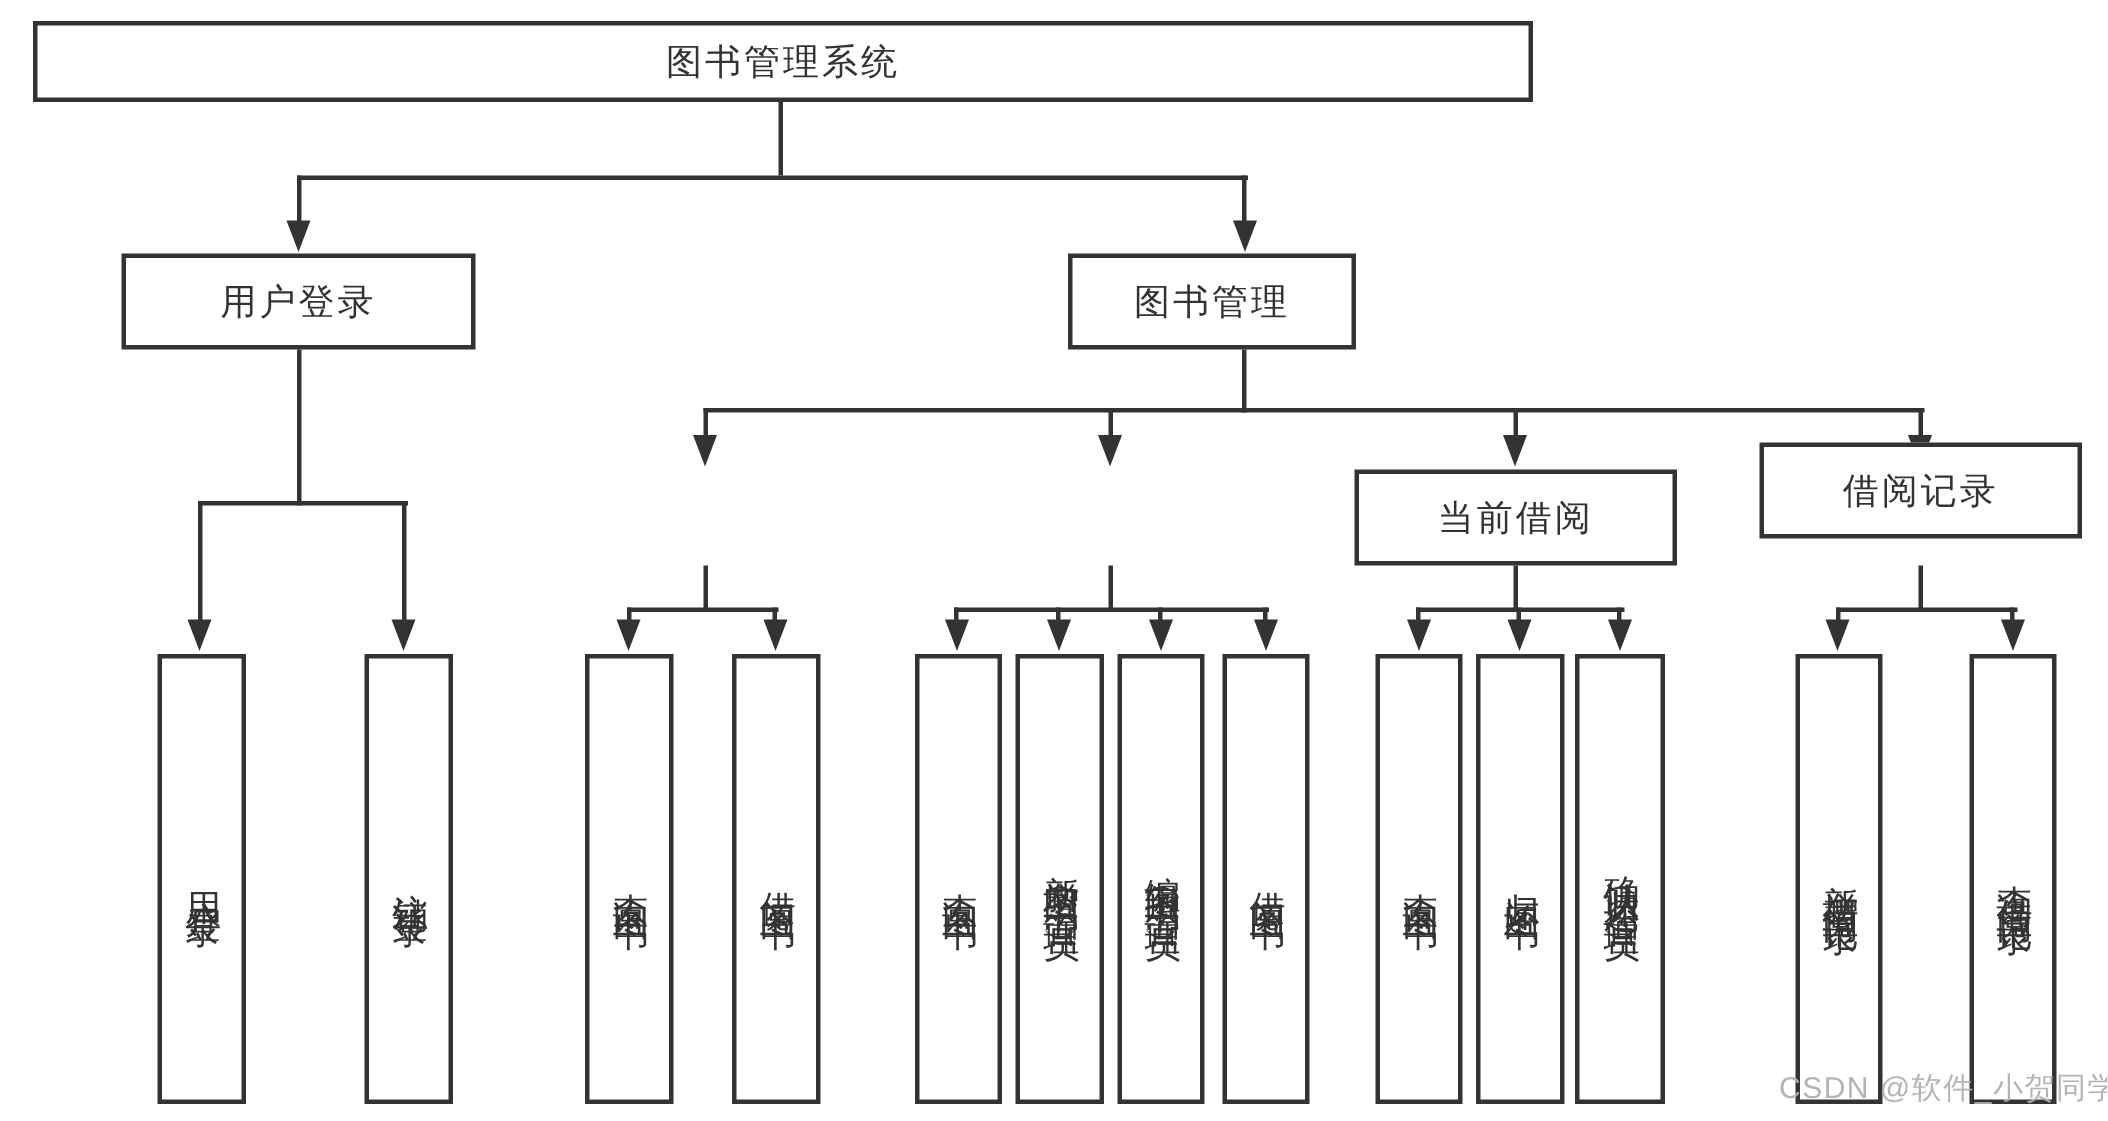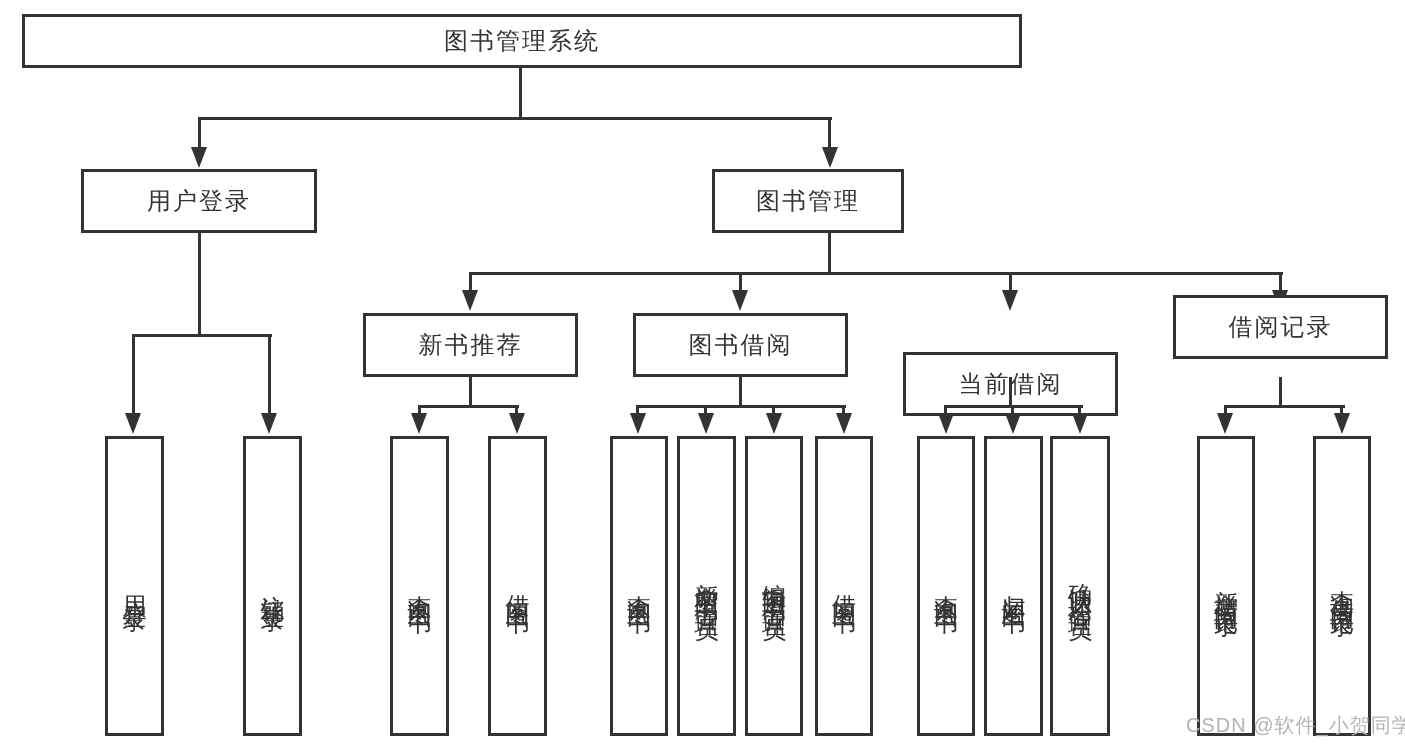--- a/index.html
+++ b/index.html
@@ -96,27 +96,21 @@
   <div class="hline" style="left:469px;top:272px;width:814px;"></div>
   <div class="vline" style="left:469px;top:272px;height:21px;"></div>
   <div class="arrow" style="left:462px;top:290px;"></div>
   <div class="vline" style="left:739px;top:272px;height:21px;"></div>
   <div class="arrow" style="left:732px;top:290px;"></div>
   <div class="vline" style="left:1009px;top:272px;height:21px;"></div>
   <div class="arrow" style="left:1002px;top:290px;"></div>
   <div class="vline" style="left:1279px;top:272px;height:21px;"></div>
   <div class="arrow" style="left:1272px;top:290px;"></div>
 
-  <div class="box" style="left:363px;top:313px;width:215px;height:64px;">
-    <span class="hlabel">新书推荐</span>
-  </div>
-  <div class="box" style="left:633px;top:313px;width:215px;height:64px;">
-    <span class="hlabel">图书借阅</span>
-  </div>
-  <div class="box" style="left:903px;top:313px;width:215px;height:64px;margin-top:39px;">
+  <div class="box" style="left:903px;top:313px;width:215px;height:64px;">
     <span class="hlabel">当前借阅</span>
   </div>
   <div class="box" style="left:1173px;top:295px;width:215px;height:64px;">
     <span class="hlabel">借阅记录</span>
   </div>
 
   <div class="vline" style="left:469px;top:377px;height:31px;"></div>
   <div class="hline" style="left:418px;top:405px;width:101px;"></div>
   <div class="vline" style="left:418px;top:405px;height:12px;"></div>
   <div class="arrow" style="left:411px;top:413px;"></div>

